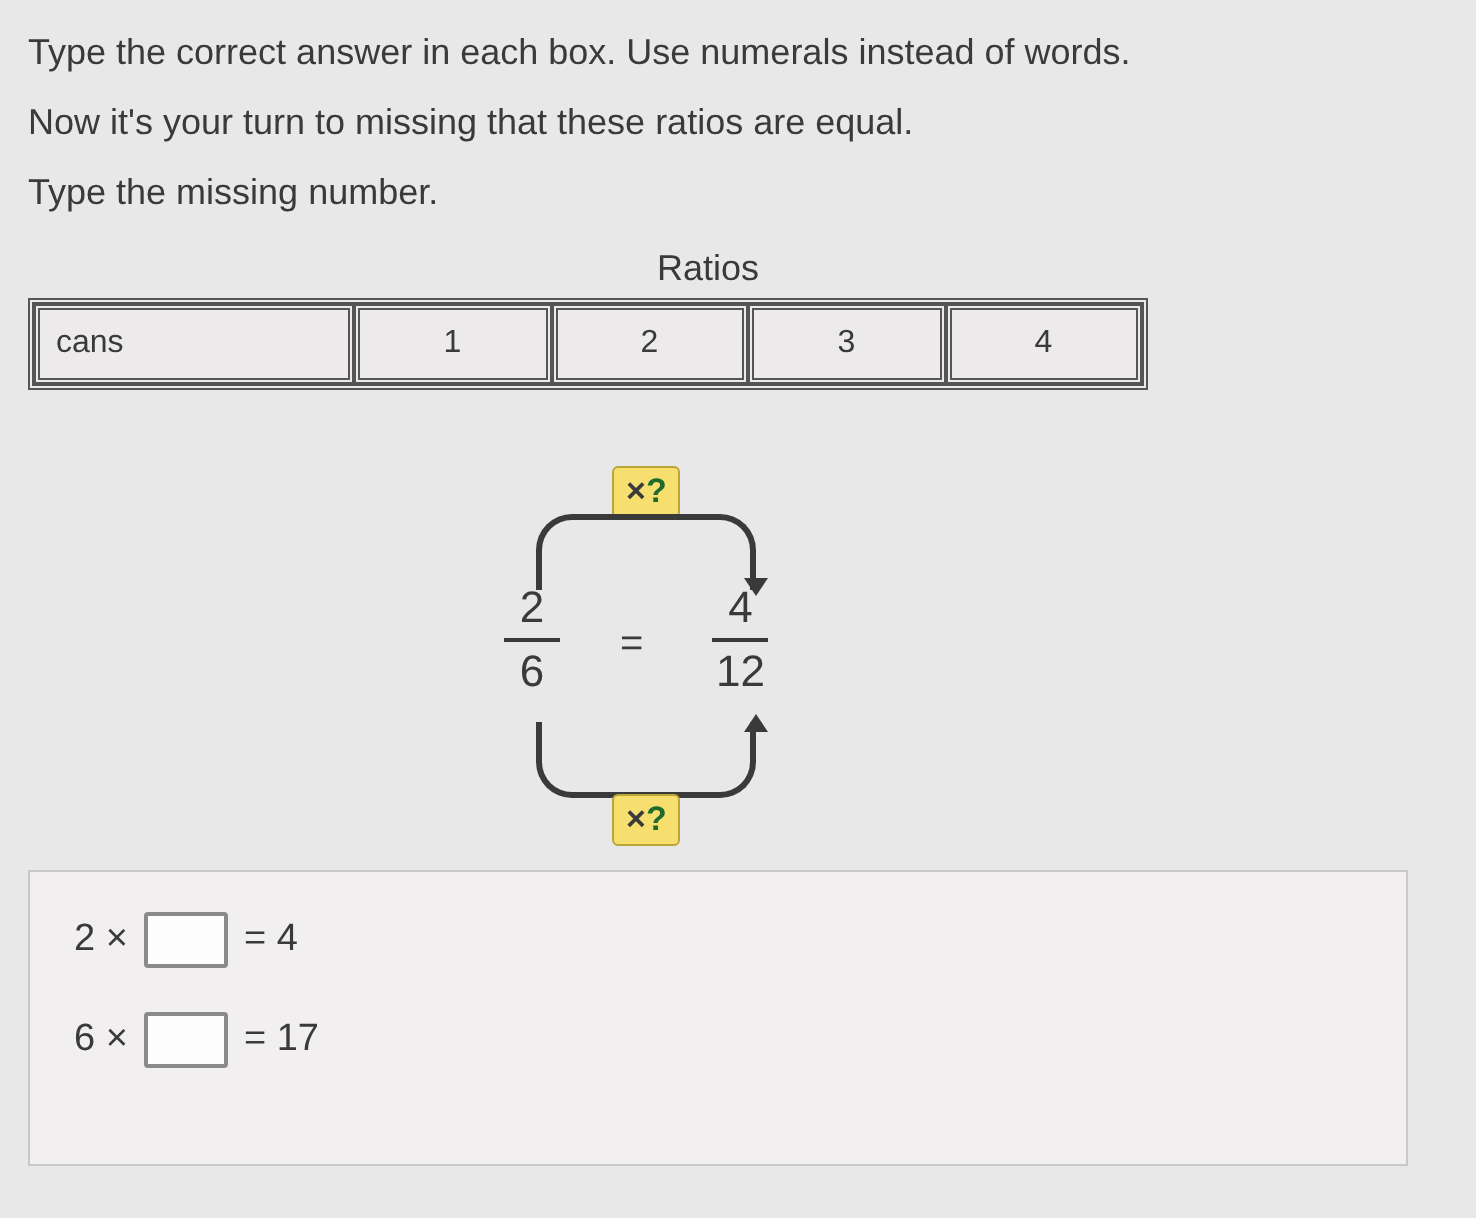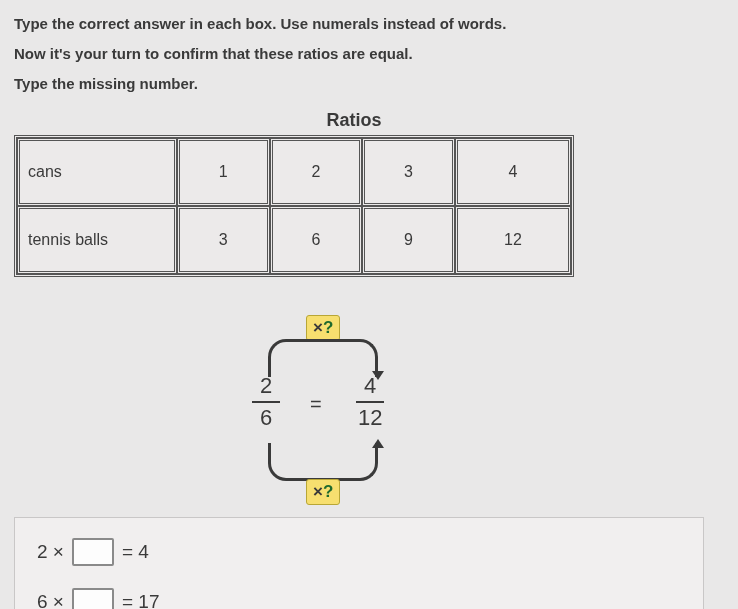--- a/index.html
+++ b/index.html
@@ -7,46 +7,46 @@
     margin: 0;
     padding: 12px 14px;
     width: 738px;
     height: 609px;
     font-family: Arial, Helvetica, sans-serif;
     background: #e9e8e8;
     color: #3a3a3a;
     overflow: hidden;
   }
   .instruction {
-    font-size: 15px;
+    font-size: 18px;
     line-height: 1.6;
     margin-bottom: 6px;
-    font-weight: 700;
+    font-weight: 400;
   }
   .table-block {
     margin-top: 14px;
     width: 560px;
   }
   .table-title {
     text-align: center;
-    font-weight: 700;
+    font-weight: 400;
     font-size: 18px;
     margin-bottom: 4px;
     padding-left: 120px;
   }
   table.ratios {
     border-collapse: separate;
     border-spacing: 0;
     width: 100%;
     border: 3px double #555;
     background: #eceaea;
   }
   table.ratios td {
     border: 3px double #555;
-    padding: 22px 10px;
+    padding: 8px 10px;
     font-size: 16px;
     text-align: center;
     height: 28px;
   }
   table.ratios td.label {
     text-align: left;
     width: 160px;
     font-weight: 500;
     padding-left: 8px;
   }
@@ -142,41 +142,34 @@
     height: 28px;
     border: 2px solid #8a8a8a;
     background: #fdfdfd;
     border-radius: 2px;
   }
 </style>
 </head>
 <body>
 
 <div class="instruction">Type the correct answer in each box. Use numerals instead of words.</div>
-<div class="instruction">Now it's your turn to confirm that these ratios are equal.</div>
+<div class="instruction">Now it's your turn to missing that these ratios are equal.</div>
 <div class="instruction">Type the missing number.</div>
 
 <div class="table-block">
   <div class="table-title">Ratios</div>
   <table class="ratios">
     <tbody>
         <tr>
       <td class="label">cans</td>
       <td>1</td>
       <td>2</td>
       <td>3</td>
       <td>4</td>
     </tr>
-    <tr>
-      <td class="label">tennis balls</td>
-      <td>3</td>
-      <td>6</td>
-      <td>9</td>
-      <td>12</td>
-    </tr>
   </tbody>
     </table>
 </div>
 
 <div class="fraction-block">
   <div class="tag top">
     <span>×</span><span class="q">?</span>
   </div>
   <div class="arc top"></div>
   <div class="arrowhead top"></div>

